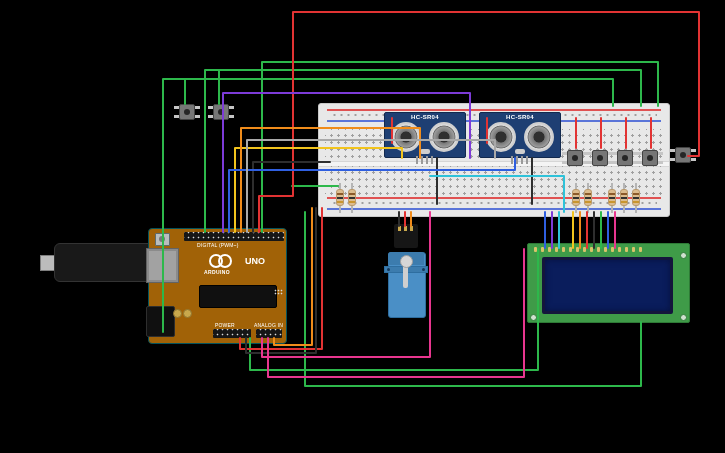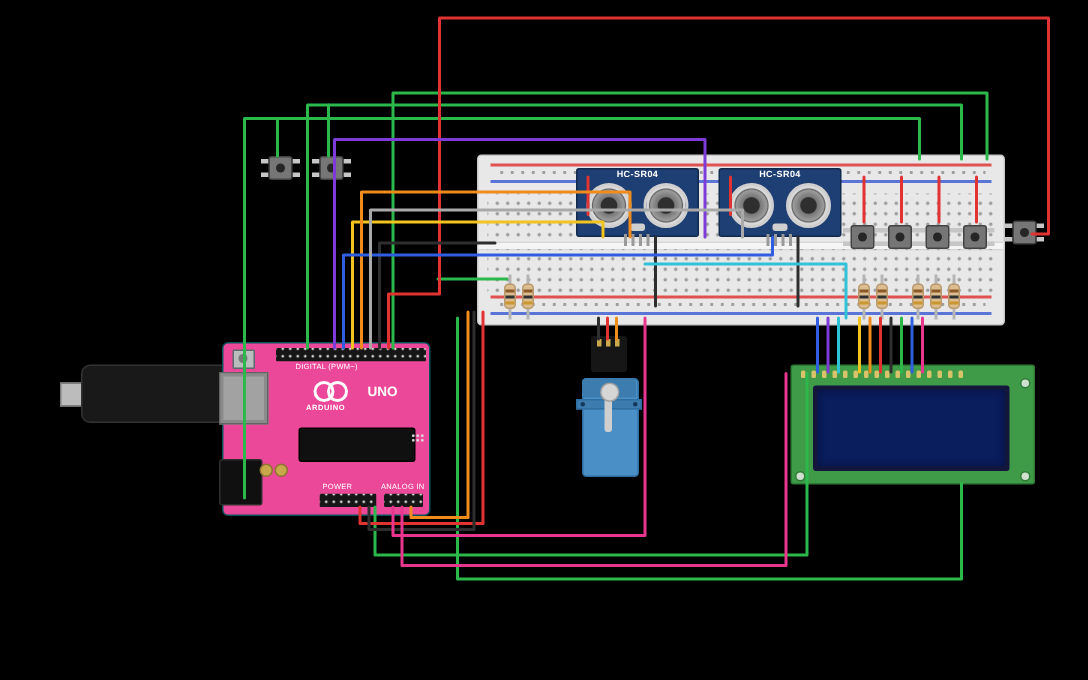--- a/index.html
+++ b/index.html
@@ -6,21 +6,21 @@
   .stage{position:relative;width:725px;height:453px;background:#000;overflow:hidden;
          font-family:"Liberation Sans",sans-serif;}
 
   
   .usb-cable{position:absolute;left:40px;top:242px;width:110px;height:40px;z-index:5;}
   .usb-tip{position:absolute;left:0;top:13px;width:18px;height:14px;background:#bcbcbc;border:1px solid #7e7e7e;}
   .usb-body{position:absolute;left:14px;top:1px;width:94px;height:37px;background:#191919;
             border:1px solid #333;border-radius:6px 2px 2px 6px;}
 
   
-  .arduino{position:absolute;left:148px;top:228px;width:137px;height:114px;background:#ec4899;
+  .arduino{position:absolute;left:148px;top:228px;width:137px;height:114px;background:#a16207;
            border:1px solid #04535c;border-radius:4px;z-index:6;}
   .hdr{position:absolute;background:#161616;border-radius:1px;
        background-image:radial-gradient(#dcdcdc 0.7px,transparent 1.1px);
        background-size:5px 5px;background-position:2px 3px;}
   .hdr-digital{left:35px;top:3px;width:100px;height:9px;}
   .hdr-power{left:64px;top:100px;width:38px;height:9px;}
   .hdr-analog{left:107px;top:100px;width:26px;height:9px;}
   .arduino-label{position:absolute;color:#fff;font-size:5px;letter-spacing:.2px;line-height:5px;}
   .digital-label{left:48px;top:14px;}
   .power-label{left:66px;top:94px;}

